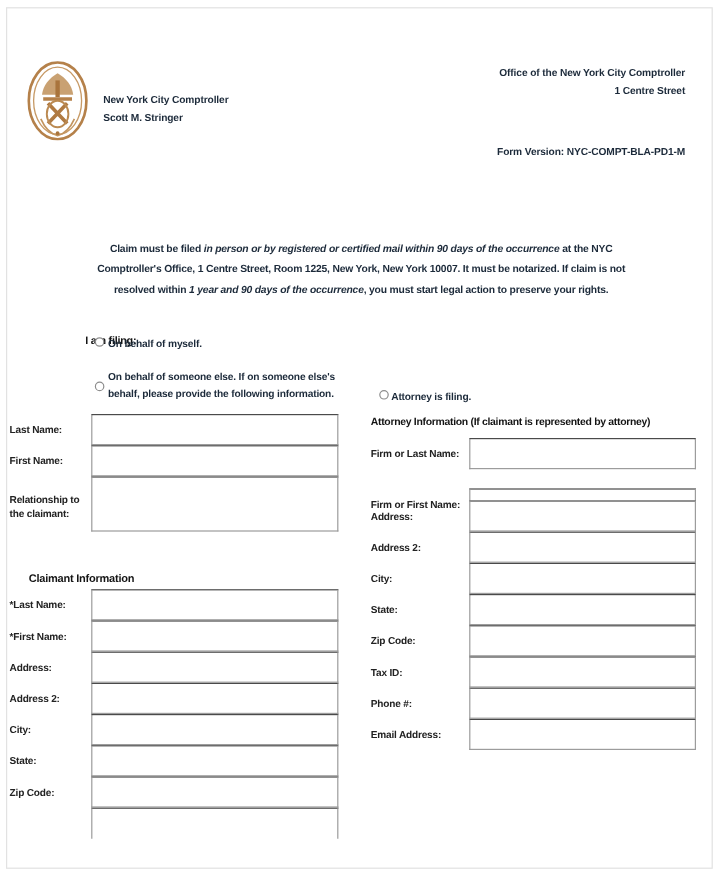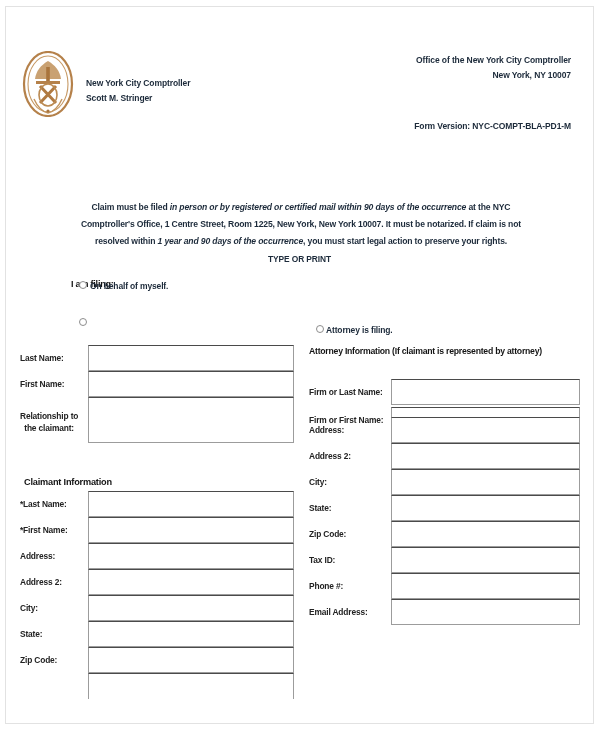--- a/index.html
+++ b/index.html
@@ -180,21 +180,21 @@
     white-space: pre-line;
   }
   .field-box {
     position: absolute;
     border: 1px solid #9c9c9c;
     border-top-color: #4a4a4a;
     background: #ffffff;
     box-sizing: border-box;
   }
 
-  .col-left  { left: 14px; width: 274px; }
+  .col-left  { left: 2px; width: 274px; }
   .col-right { left: 303px; width: 271px; }
 
   .col-left  .field-box { left: 68px; right: 0; }
   .col-right .field-box { left: 82px; right: 0; }
 
   .tall { height: 46px; }
   .tall .field-box { height: 46px; }
   .std .field-box  { height: 26px; }
 
   .clipped .field-box { border-bottom: none; }
@@ -220,55 +220,55 @@
       </svg>
     </div>
 
     <div class="agency-block">
       <div>New York City Comptroller</div>
       <div>Scott M. Stringer</div>
     </div>
 
     <div class="office-block">
       <div>Office of the New York City Comptroller</div>
-      <div>New York, NY  10007</div>
+      <div>1 Centre Street</div>
     </div>
   </div>
 
   <div class="form-version">Form Version:  NYC-COMPT-BLA-PD1-M</div>
 
 
   <div class="instructions">
     <span>Claim must be filed </span><i>in person or by registered or certified mail within 90 days of the occurrence</i><span> at the NYC Comptroller's Office, 1 Centre Street, Room 1225, New York, New York 10007. It must be notarized. If claim is not resolved within </span><i>1 year and 90 days of the occurrence</i><span>, you must start legal action to preserve your rights.</span>
   </div>
-  <div class="type-or-print">TYPE OR PRINT</div>
 
   <div class="filing-label">I am filing:</div>
 
   <div class="radio" id="radio-self"></div>
   <div class="radio-text" id="label-self">On behalf of myself.</div>
 
   <div class="radio" id="radio-other"></div>
+  <div class="radio-text" id="label-other">On behalf of someone else. If on someone else's behalf, please provide the following information.</div>
 
   <div class="radio" id="radio-attorney"></div>
   <div class="radio-text" id="label-attorney">Attorney is filing.</div>
 
   <div class="attorney-heading">Attorney Information (If claimant is represented by attorney)</div>
   <div class="claimant-heading">Claimant Information</div>
 
   <div id="rep-col">
       <div class="field-row col-left std" style="top: 338px; height: 26px;">
         <div class="field-label">Last Name:</div>
         <div class="field-box"></div>
       </div>
       <div class="field-row col-left std" style="top: 364px; height: 14px;">
         <div class="field-label">First Name:</div>
         <div class="field-box"></div>
       </div>
-      <div class="field-row col-left tall" style="top: 390px; height: 46px; text-align: center;">
+      <div class="field-row col-left tall" style="top: 390px; height: 46px;">
         <div class="field-label" style="top: 13px;">Relationship to
 the claimant:</div>
         <div class="field-box"></div>
       </div>
     </div>
   <div id="claimant-col">
       <div class="field-row col-left std" style="top: 484px; height: 26px;">
         <div class="field-label">*Last Name:</div>
         <div class="field-box"></div>
       </div>
@@ -295,21 +295,21 @@
       <div class="field-row col-left std" style="top: 640px; height: 26px;">
         <div class="field-label">Zip Code:</div>
         <div class="field-box"></div>
       </div>
       <div class="field-row col-left std clipped" style="top: 666px; height: 26px;">
         <div class="field-label"></div>
         <div class="field-box"></div>
       </div>
     </div>
   <div id="attorney-col">
-      <div class="field-row col-right std" style="top: 372px; height: 26px; text-decoration: underline;">
+      <div class="field-row col-right std" style="top: 358px; height: 26px; text-decoration: underline;">
         <div class="field-label">Firm or Last Name:</div>
         <div class="field-box"></div>
       </div>
       <div class="field-row col-right std" style="top: 400px; height: 26px;">
         <div class="field-label">Firm or First Name:</div>
         <div class="field-box"></div>
       </div>
       <div class="field-row col-right std" style="top: 410px; height: 26px;">
         <div class="field-label">Address:</div>
         <div class="field-box"></div>

